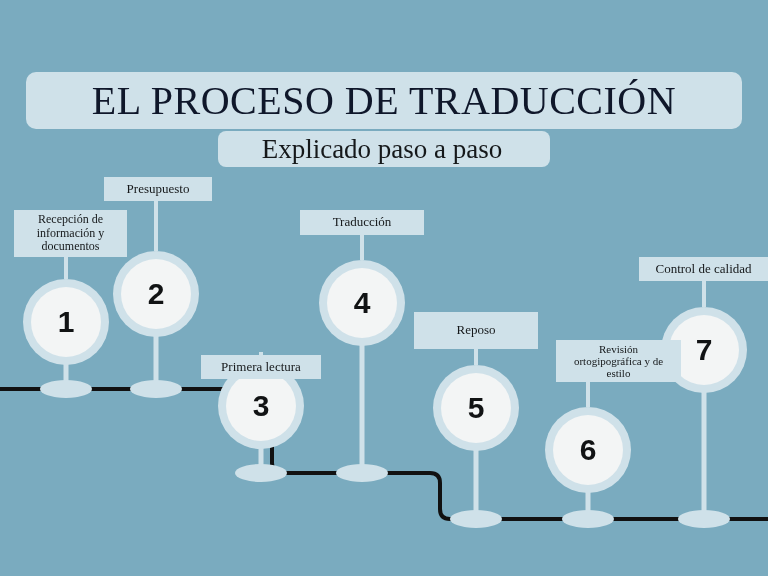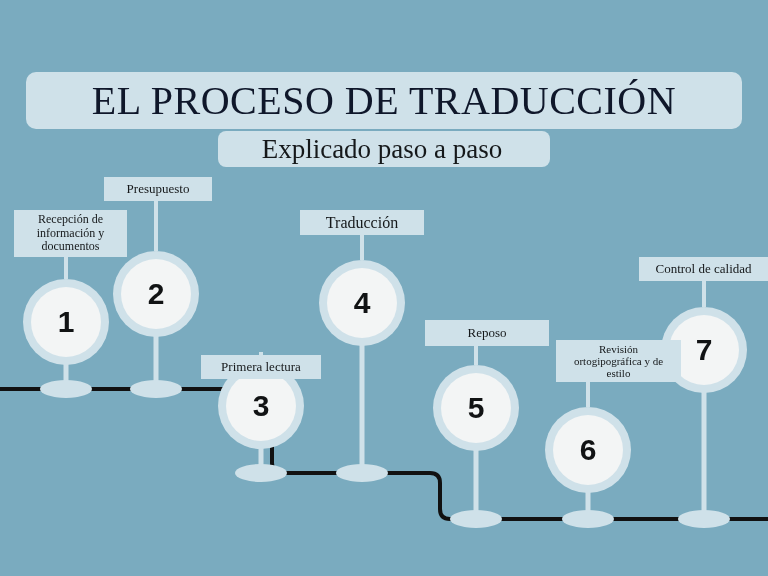--- a/index.html
+++ b/index.html
@@ -168,24 +168,24 @@
   <div id="labels-layer">
       <div class="step-label" style="left: 14px; top: 210px; width: 113px; height: 47px; font-size: 12px;">
         <span>Recepción de<br>información y<br>documentos</span>
       </div>
       <div class="step-label" style="left: 104px; top: 177px; width: 108px; height: 24px; font-size: 13px;">
         <span>Presupuesto</span>
       </div>
       <div class="step-label" style="left: 201px; top: 328px; width: 120px; height: 24px; font-size: 13px; margin-top: 27px;">
         <span>Primera lectura</span>
       </div>
-      <div class="step-label" style="left: 300px; top: 210px; width: 124px; height: 25px; font-size: 16px;">
+      <div class="step-label" style="left: 300px; top: 210px; width: 124px; height: 25px; font-size: 13px;">
         <span>Traducción</span>
       </div>
-      <div class="step-label" style="left: 414px; top: 320px; width: 124px; height: 26px; font-size: 13px; margin-left: 11px;">
+      <div class="step-label" style="left: 414px; top: 312px; width: 124px; height: 37px; font-size: 13px;">
         <span>Reposo</span>
       </div>
       <div class="step-label" style="left: 556px; top: 340px; width: 125px; height: 42px; font-size: 11px;">
         <span>Revisión<br>ortogipográfica y de<br>estilo</span>
       </div>
       <div class="step-label" style="left: 639px; top: 257px; width: 129px; height: 24px; font-size: 13px; justify-content: center;">
         <span>Control de calidad</span>
       </div>
     </div>
   <div id="numbers-layer">

